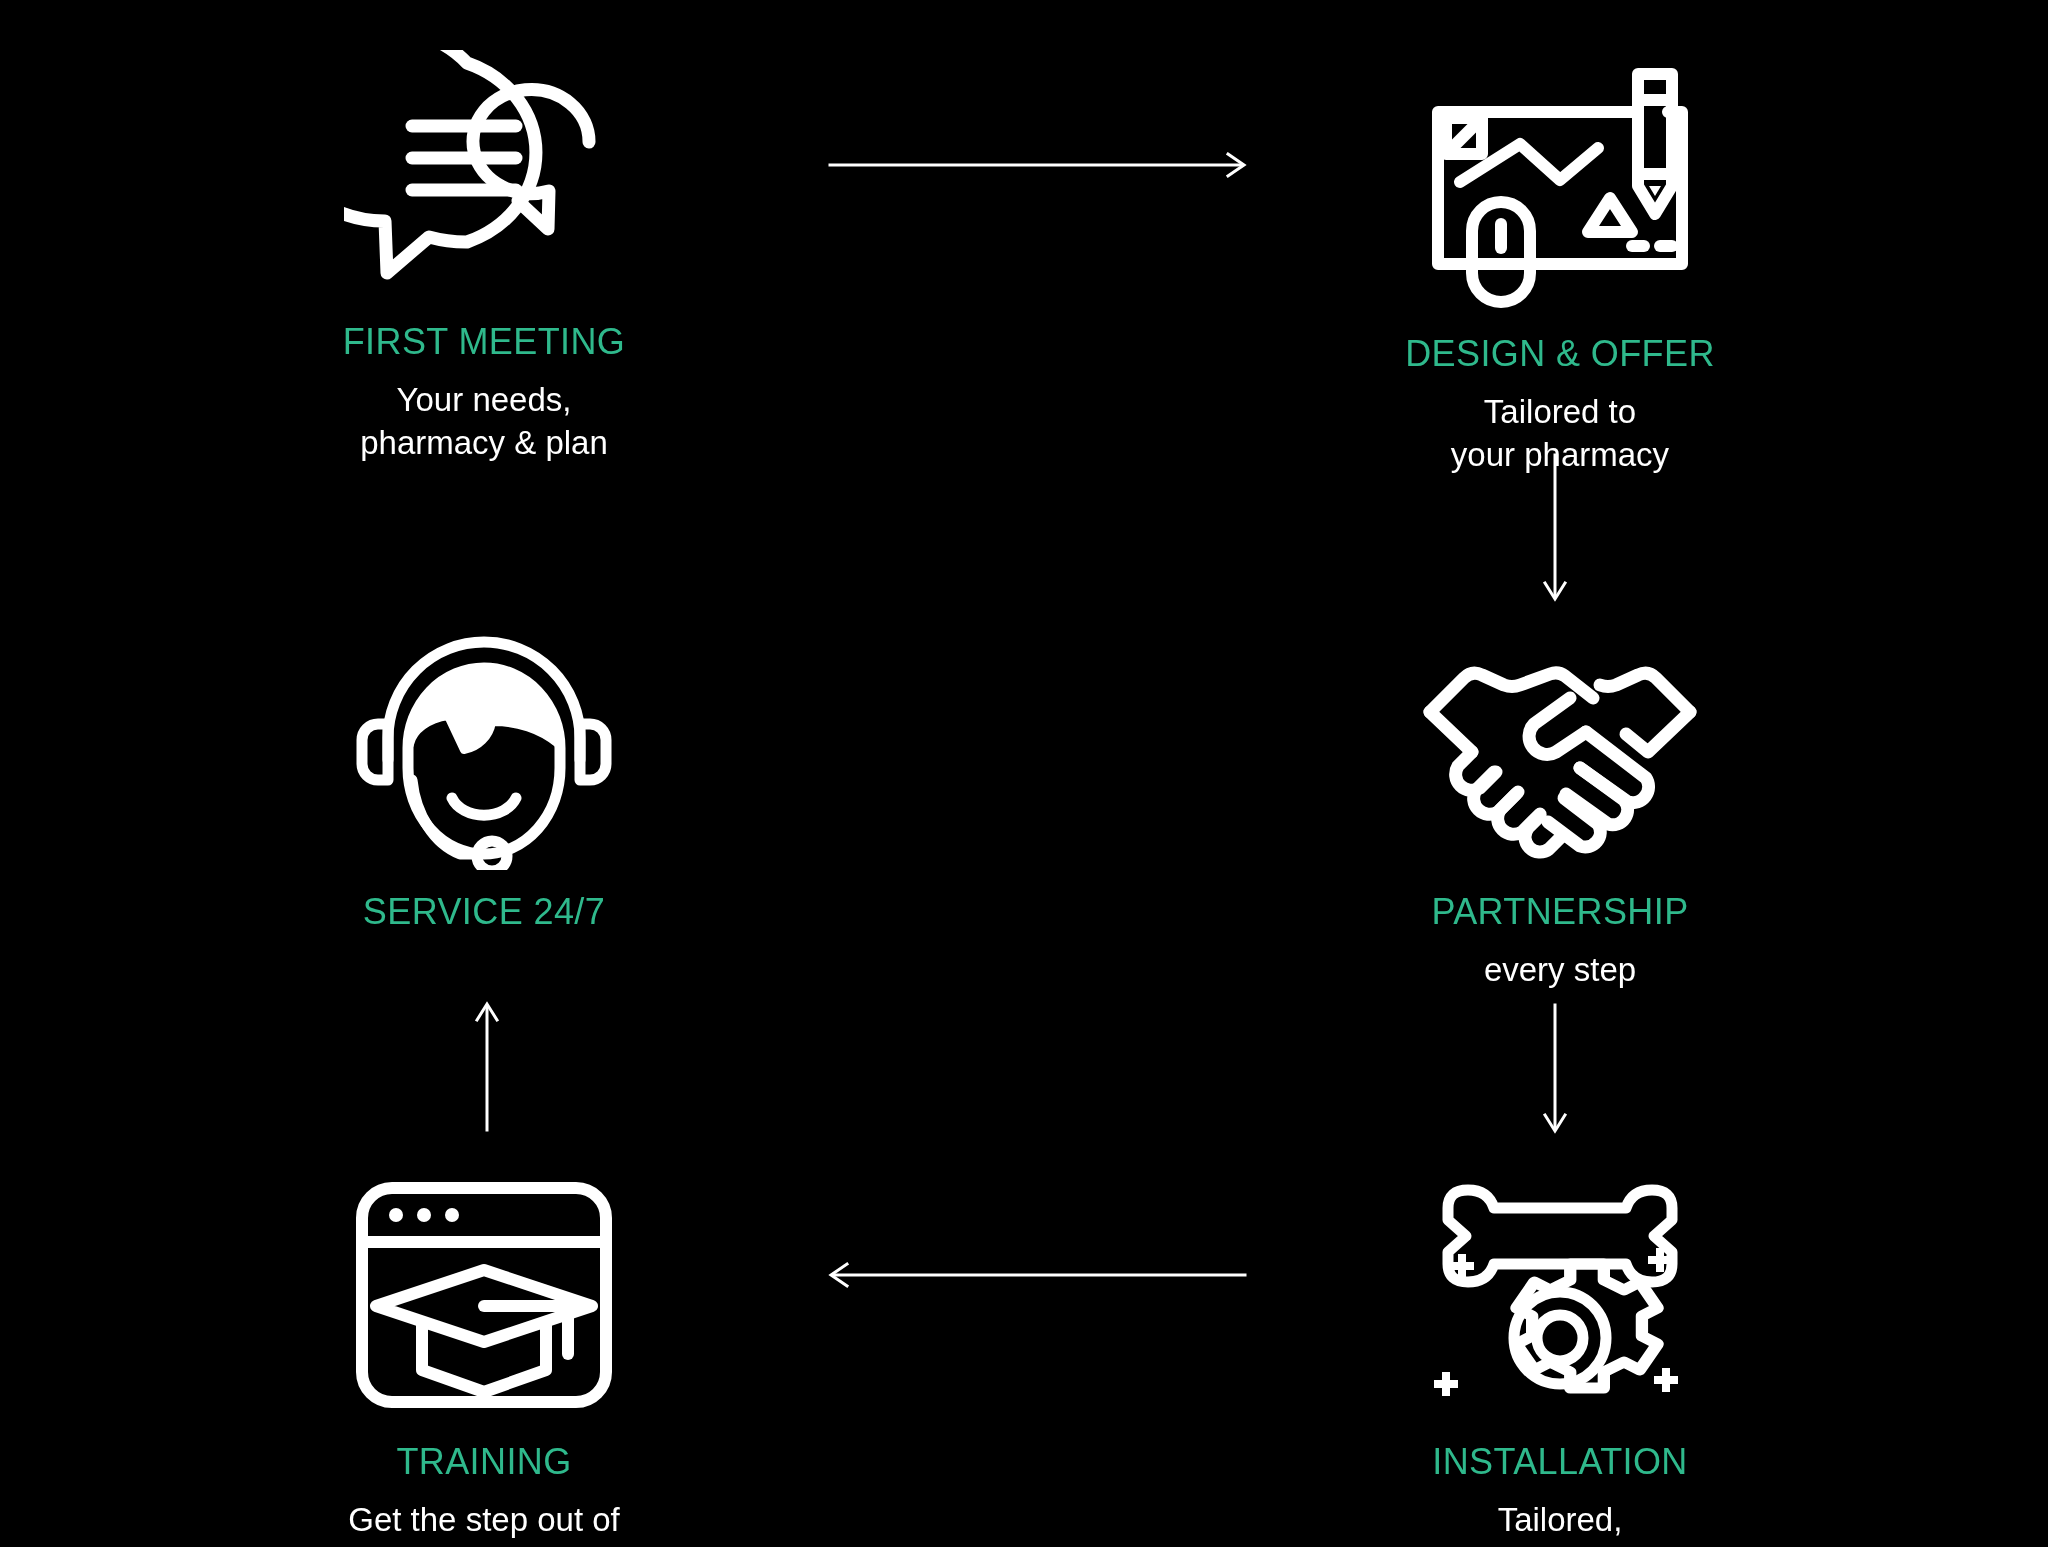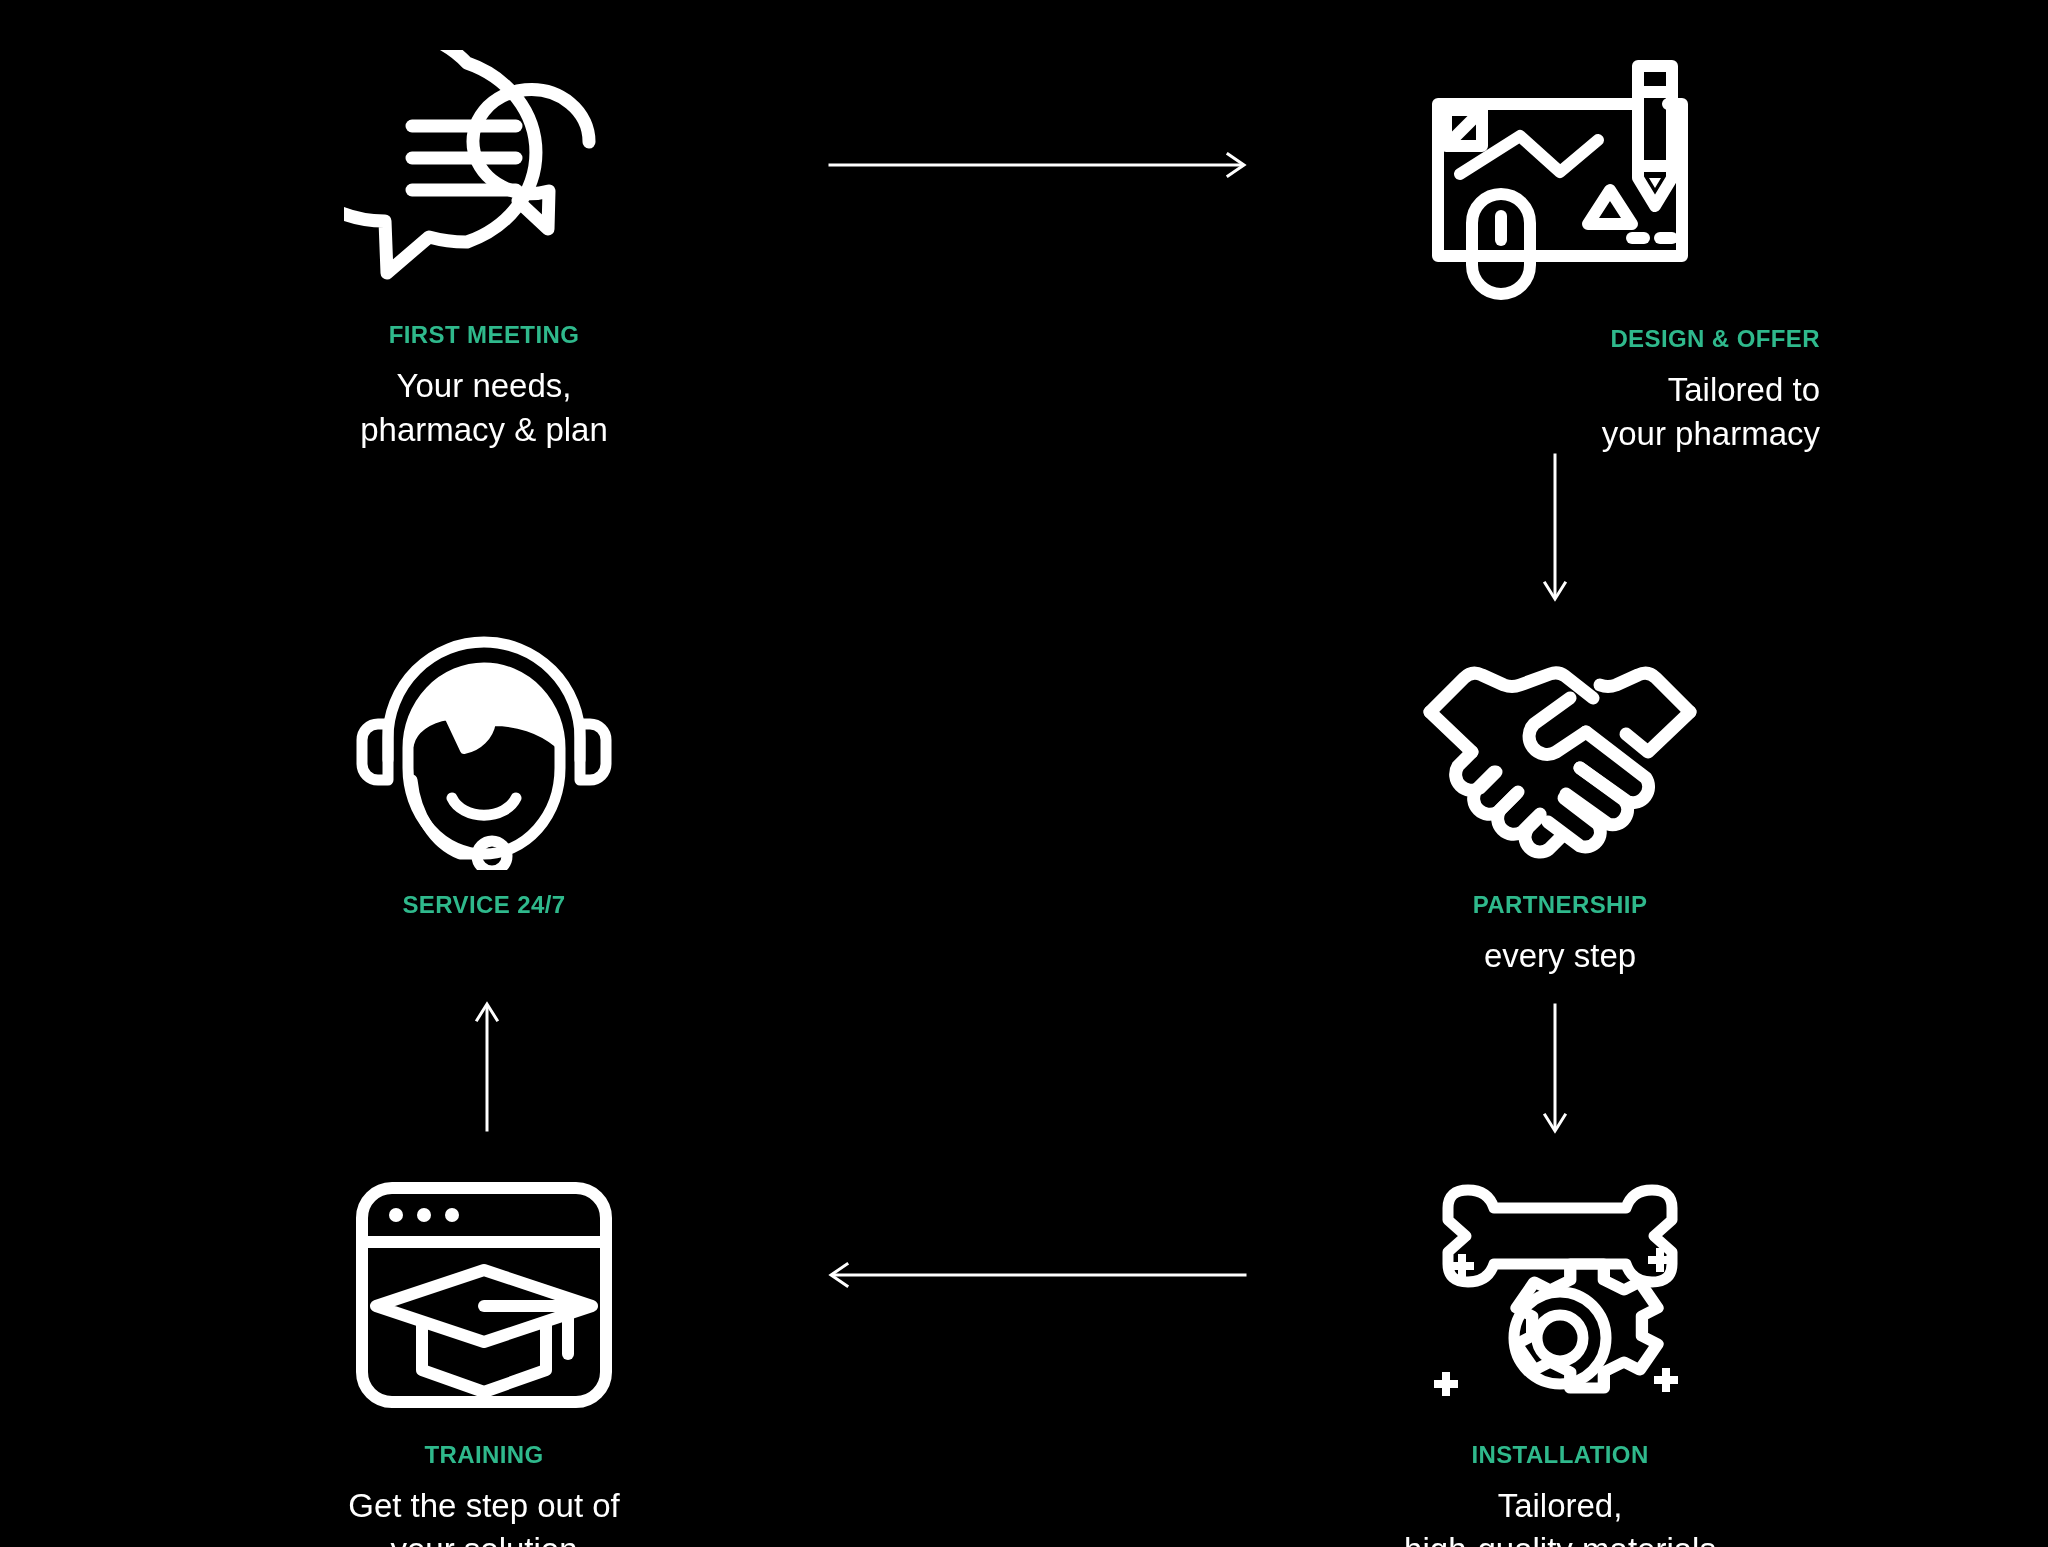--- a/index.html
+++ b/index.html
@@ -9,37 +9,37 @@
     overflow:hidden;
     position:relative;
   }
   #stage{position:absolute;inset:0;background:#000;}
 
   .step{position:absolute;width:520px;text-align:center;}
   .icon-wrap{height:300px;display:flex;align-items:flex-end;justify-content:center;}
   .icon-wrap svg{display:block;}
   .step-title{
     color:#2fb98c;
-    font-weight:bold;
-    font-size:24px;
+    font-weight:normal;
+    font-size:36px;
     letter-spacing:0.4px;
     margin-top:22px;
     line-height:1.1;
   }
   .step-desc{
     color:#ffffff;
     font-size:33px;
     line-height:1.33;
     margin-top:16px;
     font-weight:400;
   }
 
   
   #step-first-meeting{left:224px;top:0px;}
-  #step-design-offer {left:1300px;top:4px;text-align:right;}
+  #step-design-offer {left:1300px;top:12px;}
   #step-service      {left:224px;top:570px;}
   #step-partnership  {left:1300px;top:570px;}
   #step-training     {left:224px;top:1120px;}
   #step-installation {left:1300px;top:1120px;}
 
   
   #step-installation .icon-wrap{height:300px;}
 
   
   .arrow{position:absolute;}

